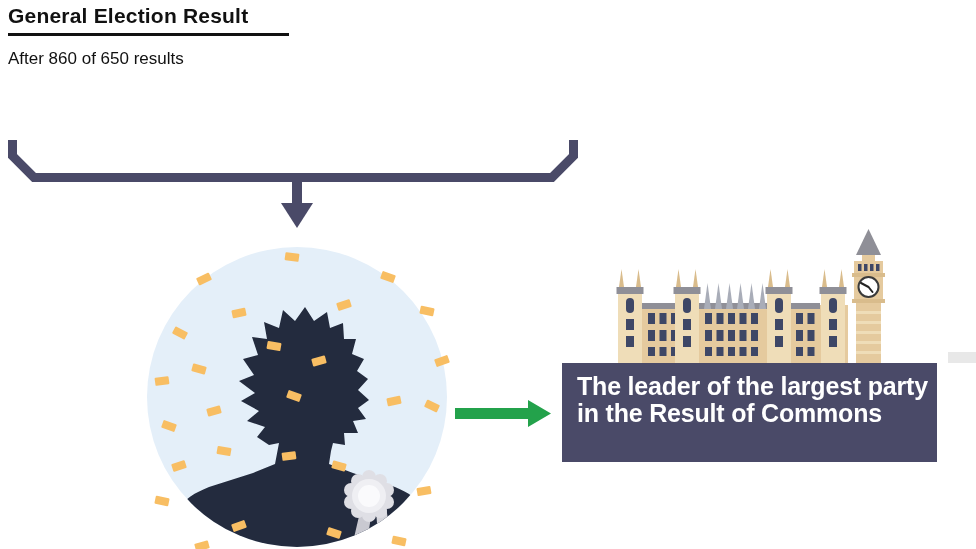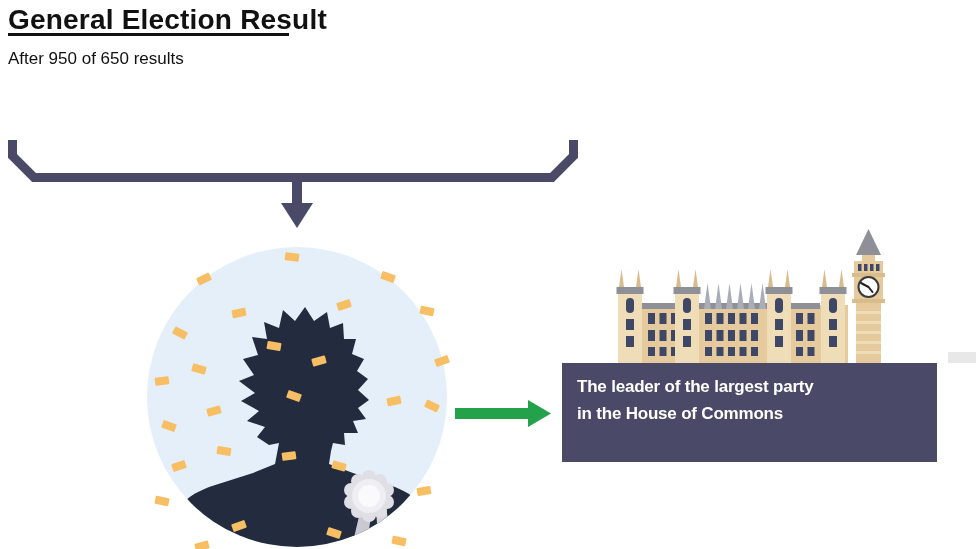--- a/index.html
+++ b/index.html
@@ -1,46 +1,46 @@
 <!DOCTYPE html>
 <html style="--accent_slate: #4A4A68; --arrow_green: #23A24B; --circle_blue: #E4EFF9; --silhouette_navy: #232B3E; --confetti_orange: #F8BE63; --building_tan: #E5CA9E; --building_tan_light: #EFDDB8; --building_tan_mid: #D9BC8C; --roof_gray: #8F8F97; --window_navy: #3E4766; --marker_gray: #3A3A3A; --ground_gray: #E8E8E8; --rosette_outer: #DFDFE5; --rosette_mid: #EFEFF3; --rosette_inner: #FAFAFC; --ribbon_gray: #C9C9D1; --caption_text: #FFFFFF;"><head>
 <meta charset="utf-8">
 <style>
   html,body{margin:0;padding:0;background:#fff;}
   .stage{position:relative;width:976px;height:549px;background:#fff;overflow:hidden;
          font-family:"Liberation Sans","DejaVu Sans",sans-serif;color:#111;}
 
-  .page-title{position:absolute;left:8px;top:4px;margin:0;font-size:28px;font-weight:bold;letter-spacing:.2px;}
+  .page-title{position:absolute;left:8px;top:4px;margin:0;font-size:21px;font-weight:bold;letter-spacing:.2px;}
   .title-underline{position:absolute;left:8px;top:33px;width:281px;height:3px;background:#111;}
   .subtitle{position:absolute;left:8px;top:49px;font-size:17px;}
 
   .bar-wrap{position:absolute;left:8px;top:64px;width:959px;height:80px;}
   .majority-label{position:absolute;top:0;transform:translateX(-50%);font-size:13.5px;white-space:nowrap;}
   .seats-bar{position:absolute;top:26px;left:0;width:100%;height:47px;display:flex;}
   .seats-bar .seg{height:100%;}
   .majority-marker{position:absolute;top:20px;width:2px;height:56px;background:var(--marker_gray);}
 
   .bracket-svg{position:absolute;left:8px;top:140px;}
   .person-svg{position:absolute;left:137px;top:230px;}
   .green-arrow-svg{position:absolute;left:450px;top:395px;}
   .parliament-svg{position:absolute;left:600px;top:225px;}
 
   .caption-box{position:absolute;left:562px;top:363px;width:375px;height:99px;
                background:var(--accent_slate);box-sizing:border-box;padding:10px 0 0 15px;}
   .caption-box .line{display:block;color:var(--caption_text);font-weight:bold;
-                     font-size:17px;line-height:27px;letter-spacing:-0.2px;white-space:nowrap;}
+                     font-size:25px;line-height:27px;letter-spacing:-0.2px;white-space:nowrap;}
 </style>
 </head>
 <body>
 
 <div class="stage">
 
   <h1 class="page-title">General Election Result</h1>
   <div class="title-underline"></div>
-  <div class="subtitle">After 950 of 650 results</div>
+  <div class="subtitle">After 860 of 650 results</div>
 
 
   <svg class="bracket-svg" width="570" height="92" viewBox="0 0 570 92">
     <path d="M4.5 0 V16 L26 37.5 H544 L565.5 16 V0" fill="none" stroke="var(--accent_slate)" stroke-width="9" stroke-linejoin="miter"></path>
     <path d="M289 37.5 V66" stroke="var(--accent_slate)" stroke-width="10"></path>
     <polygon points="273,63 305,63 289,88" fill="var(--accent_slate)"></polygon>
   </svg>
 
   <svg class="person-svg" width="320" height="325" viewBox="0 0 320 325">
     <defs>
@@ -226,16 +226,16 @@
           <rect x="256" y="96" width="25" height="3"></rect>
         <rect x="256" y="106" width="25" height="3"></rect>
           <rect x="256" y="116" width="25" height="3"></rect>
         <rect x="256" y="126" width="25" height="3"></rect>
       </g>
     </g>
   </svg>
 
   <div class="caption-box">
     <span class="line">The leader of the largest party</span>
-    <span class="line">in the House of Commons</span>
+    <span class="line">in the Result of Commons</span>
   </div>
 
 </div>
 
 </body></html>

